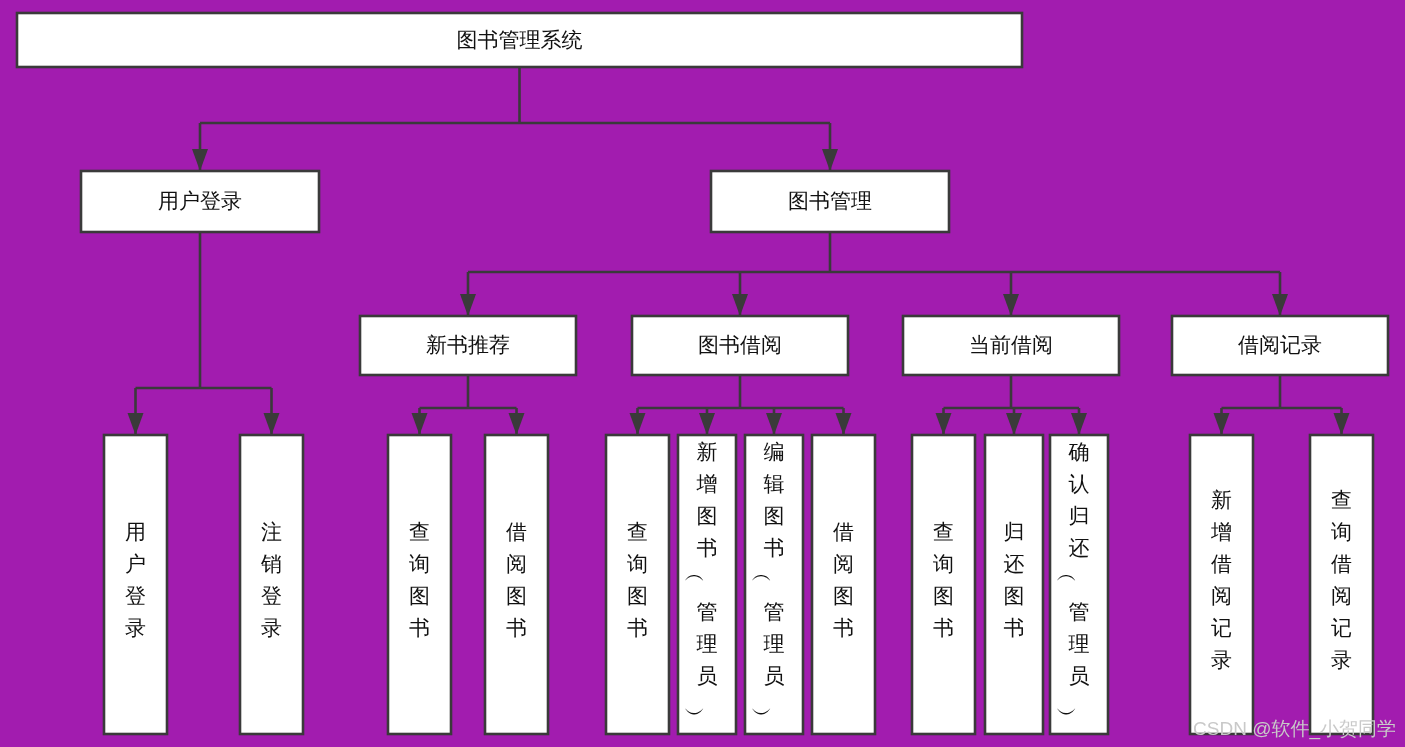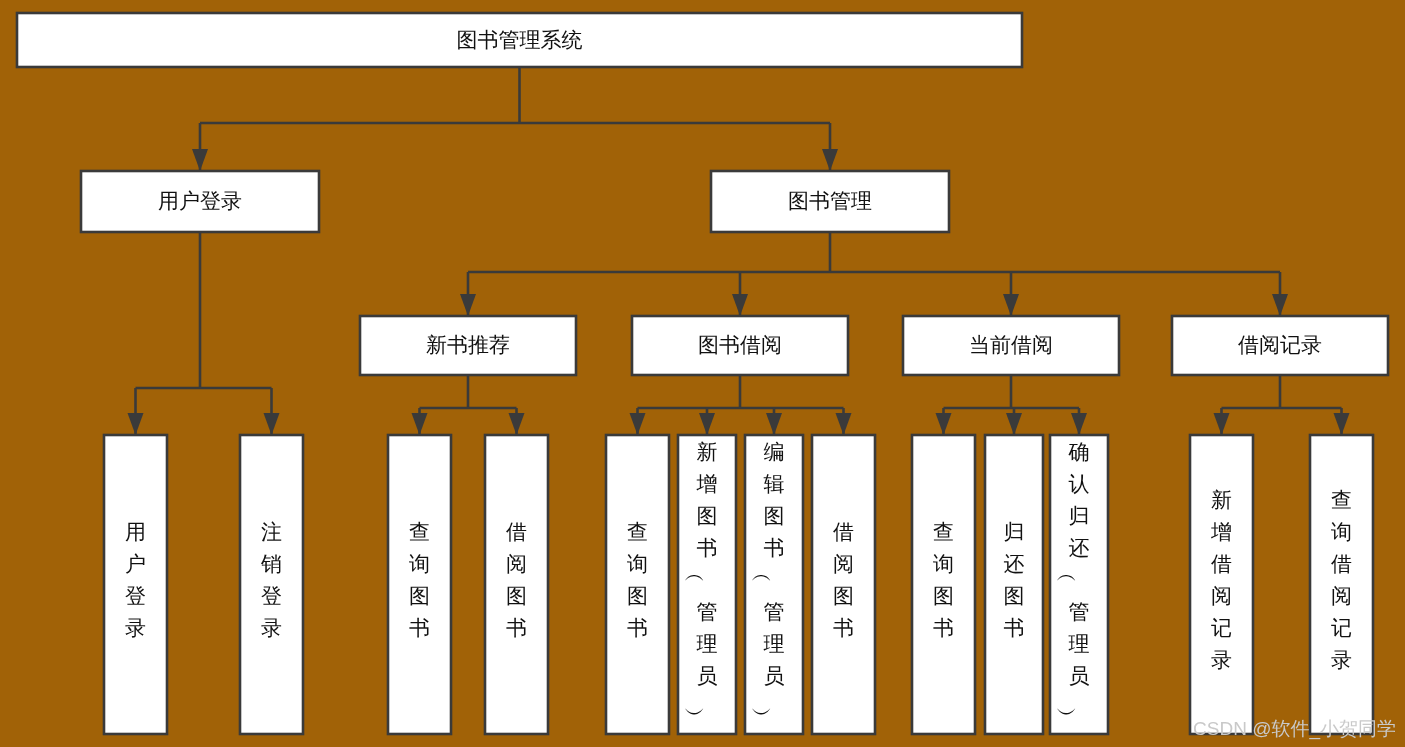--- a/index.html
+++ b/index.html
@@ -8,21 +8,21 @@
     padding: 0;
     background: #ffffff;
   }
   body {
     font-family: "Liberation Sans", "DejaVu Sans", sans-serif;
   }
   #diagram-root {
     position: relative;
     width: 1405px;
     height: 747px;
-    background: #a16207;
+    background: #a21caf;
     overflow: hidden;
   }
   svg#tree-svg {
     position: absolute;
     left: 0;
     top: 0;
     width: 1405px;
     height: 747px;
     display: block;
   }

